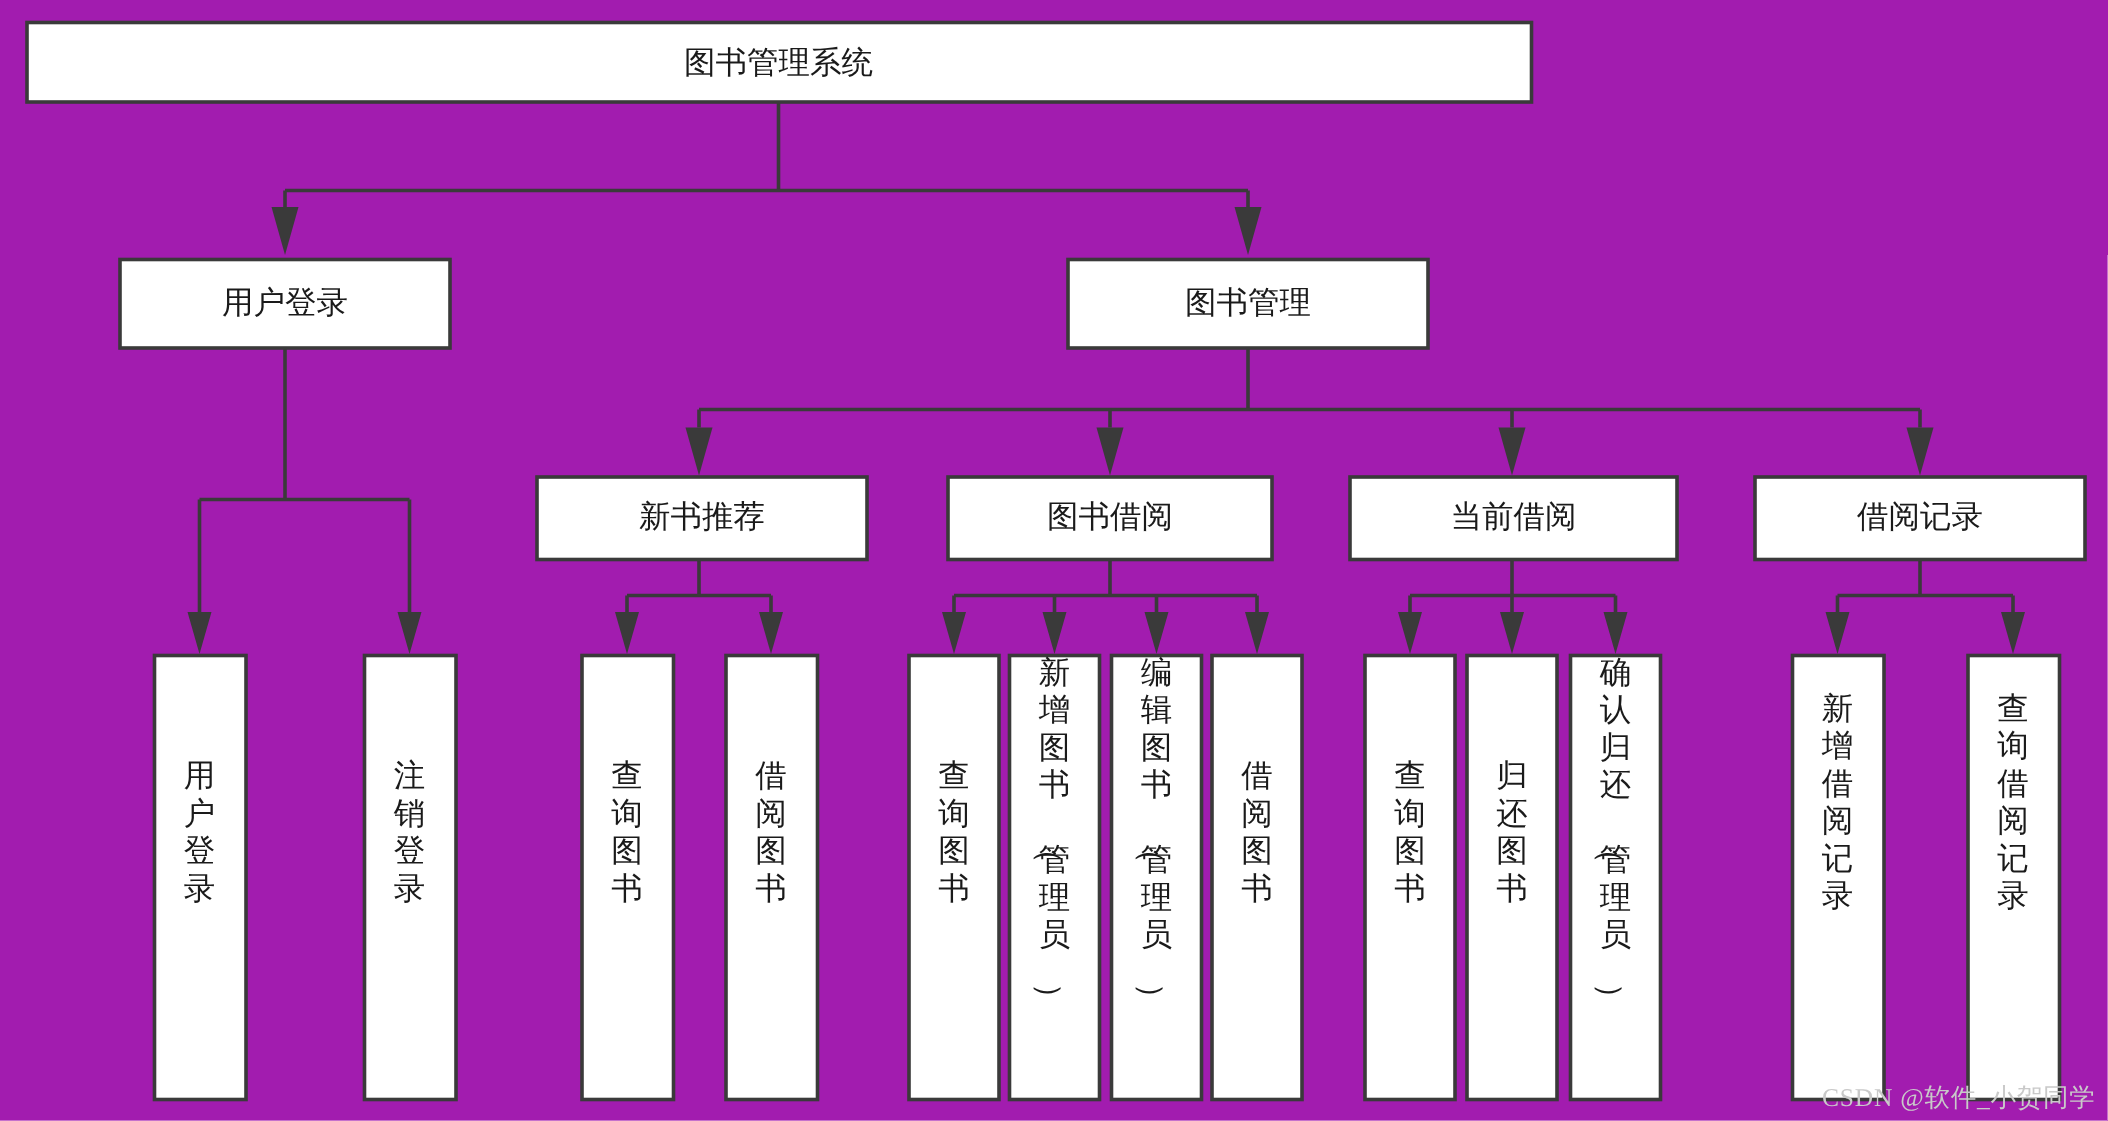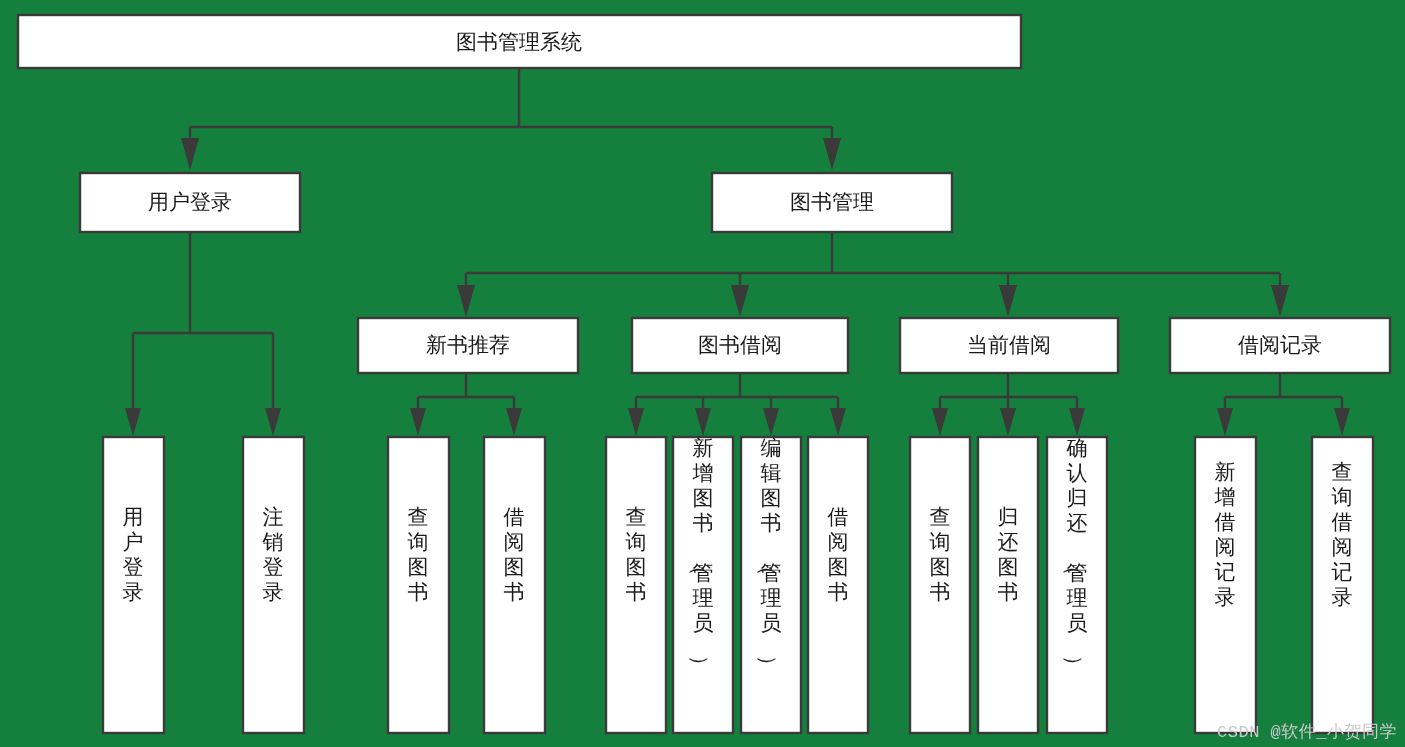--- a/index.html
+++ b/index.html
@@ -10,21 +10,21 @@
   body {
     width: 1405px;
     height: 747px;
     font-family: "Liberation Sans", "DejaVu Sans", sans-serif;
     overflow: hidden;
   }
   #diagram-root {
     position: relative;
     width: 1405px;
     height: 747px;
-    background: #15803d;
+    background: #a21caf;
   }
   svg#tree-svg {
     position: absolute;
     left: 0;
     top: 0;
     width: 1405px;
     height: 747px;
     display: block;
   }
   .node-box {
@@ -52,21 +52,21 @@
   .node-label-v {
     font-family: "Liberation Sans", "DejaVu Sans", sans-serif;
     font-size: 21px;
     fill: #1a1a1a;
     text-anchor: middle;
   }
   .watermark-text {
     position: absolute;
     right: 8px;
     bottom: 4px;
-    font-family: Liberation Mono, monospace;
+    font-family: Liberation Serif, serif;
     font-size: 17px;
     color: #c9c9c9;
     letter-spacing: 0.5px;
     white-space: nowrap;
     user-select: none;
   }
 </style>
 </head>
 <body>
 

